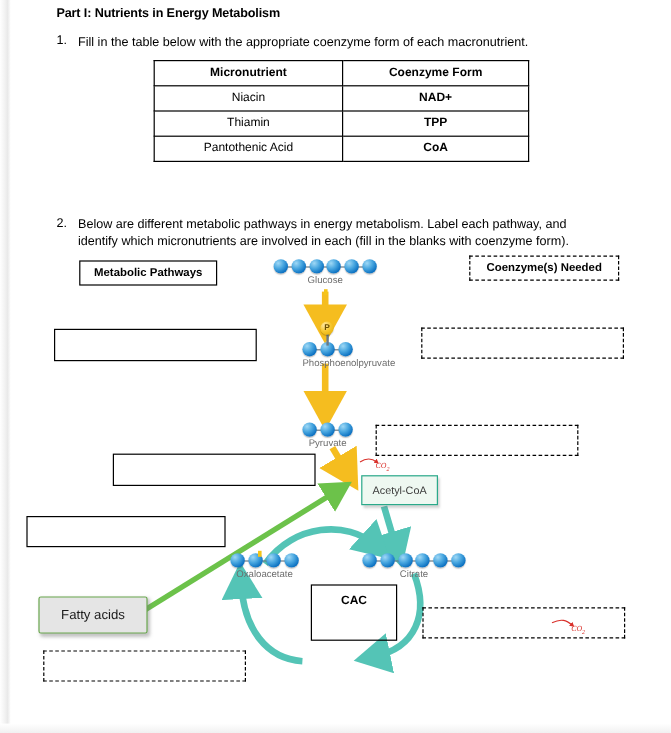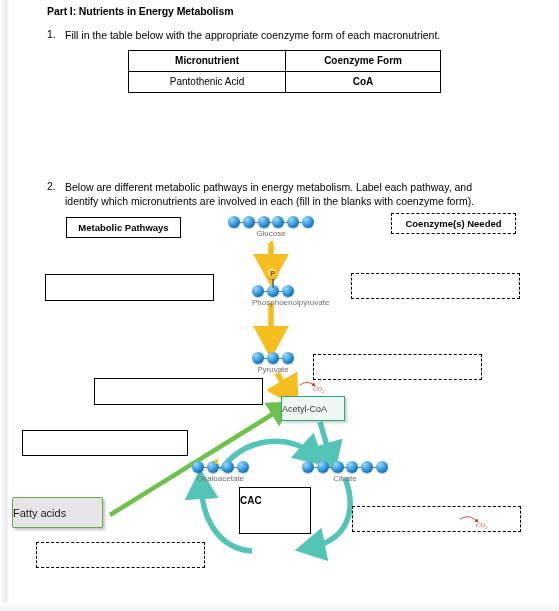--- a/index.html
+++ b/index.html
@@ -30,22 +30,22 @@
   table.nutrient-table tr.head td{font-weight:bold;}
   table.nutrient-table td.bold{font-weight:bold;}
 
   
   .box-solid{position:absolute;border:1.4px solid #000;background:transparent;}
   .box-dashed{position:absolute;border:1.5px dashed #000;background:transparent;}
   .box-label{display:flex;align-items:center;justify-content:center;
     font-size:9.5px;font-weight:bold;}
 
   
-  .fig-box{position:absolute;display:flex;align-items:center;
-    font-size:9px;color:#3b3b3b;}
+  .fig-box{position:absolute;display:flex;align-items:center;justify-content:center;
+    font-size:9px;color:#3b3b3b;margin-left:20px;}
   .acetyl-box{border:1.6px solid #2aa98a;background:#eef8f1;
      box-shadow:2px 2px 2px rgba(120,120,120,.35);}
   .fatty-box{border:1.8px solid #6aa84f;background:#e5e5e5;border-radius:2px;
      box-shadow:2px 2px 3px rgba(120,120,120,.45);font-size:11px;color:#1a1a1a;}
   .cac-box{border:1.6px solid #000;background:transparent;font-weight:bold;font-size:10px;color:#000;}
 
   
   .mol{position:absolute;}
   .mol .chain{position:relative;height:12px;}
   .mol .bond{position:absolute;top:5.5px;height:1.6px;background:#6b7b86;}
@@ -81,20 +81,28 @@
 <div class="qnum" style="left:47px;top:28px;">1.</div>
 <div class="qtext" style="left:65px;top:28px;width:470px;">Fill in the table below with the appropriate coenzyme form of each macronutrient.</div>
 
 <table class="nutrient-table">
   <tbody>
       <tr class="head">
     <td class="c1">Micronutrient</td>
     <td class="c2">Coenzyme Form</td>
   </tr>
   <tr>
+    <td class="c1">Niacin</td>
+    <td class="c2 bold">NAD+</td>
+  </tr>
+  <tr>
+    <td class="c1">Thiamin</td>
+    <td class="c2 bold">TPP</td>
+  </tr>
+  <tr>
     <td class="c1">Pantothenic Acid</td>
     <td class="c2 bold">CoA</td>
   </tr>
 </tbody>
   </table>
 
 <div class="qnum" style="left:47px;top:180px;">2.</div>
 <div class="qtext" style="left:65px;top:180px;width:460px;">Below are different metabolic pathways in energy metabolism. Label each pathway, and</div>
 <div class="qtext" style="left:65px;top:194px;width:460px;">identify which micronutrients are involved in each (fill in the blanks with coenzyme form).</div>
 

